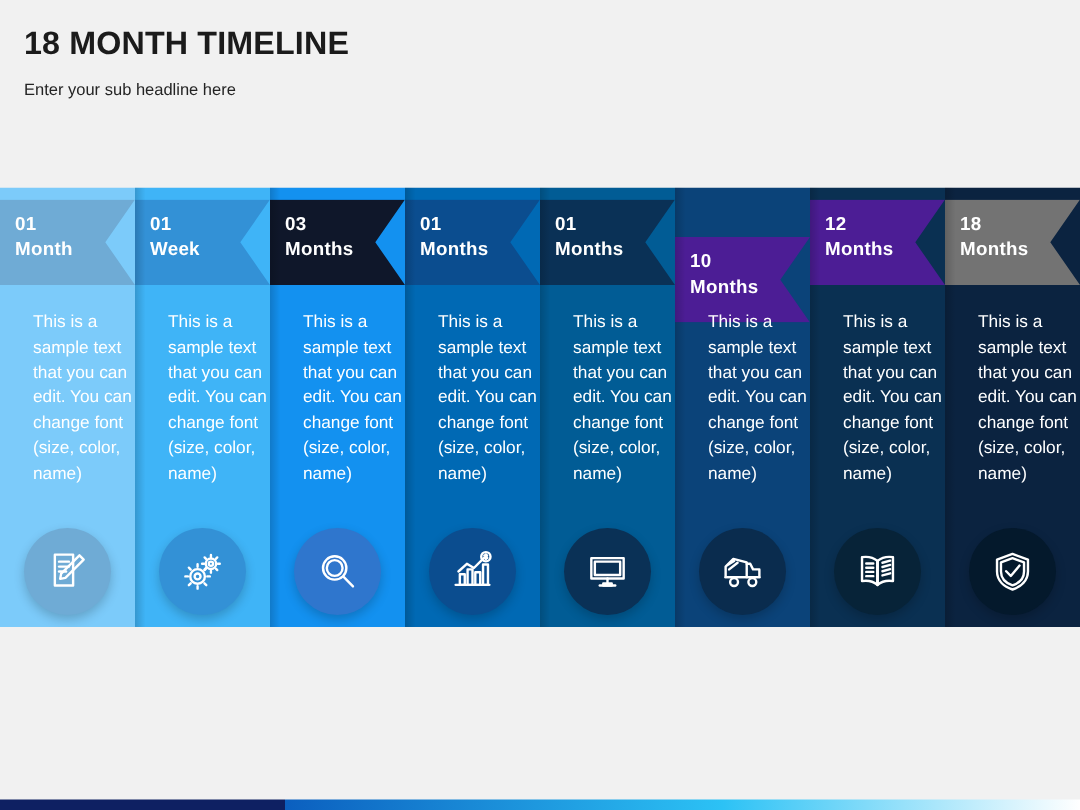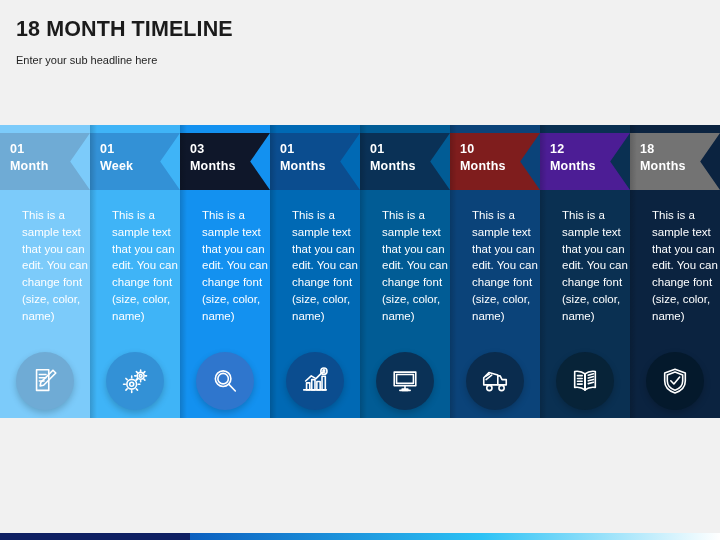--- a/index.html
+++ b/index.html
@@ -275,21 +275,21 @@
             <path d="M7 9 H25 V18.5 H7 Z"></path>
             <path d="M16 21 V24.5"></path>
             <path d="M10.5 26 H21.5"></path>
             <path d="M13 24.5 H19 L19 26 H13 Z"></path>
           </svg>
         </div>
       </div>
       <div class="col">
         <div class="col-body" style="background: rgb(11, 67, 121);"></div>
         <div class="col-shadow"></div>
-        <div class="col-head" style="background: #7f1d1d;">
+        <div class="col-head" style="background: #4c1d95; margin-top: 25px;">
           <div class="head-text">
             <span class="head-num">10</span>
             <span class="head-unit">Months</span>
           </div>
         </div>
         <div class="col-text">This is a sample text that you can edit. You can change font (size, color, name)</div>
         <div class="icon-wrap" style="background: rgb(10, 44, 78);">
           <svg viewBox="0 0 32 32">
             <path d="M4 20 H19 V9.5 L9.5 7 L4 12.5 Z"></path>
             <path d="M6 11 L10 8.6"></path>

